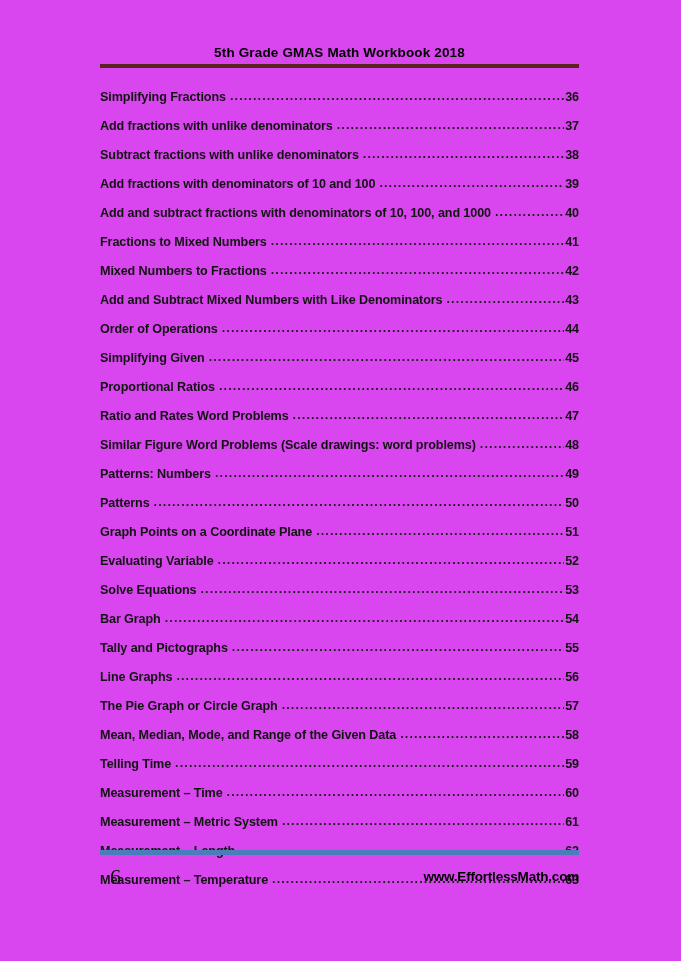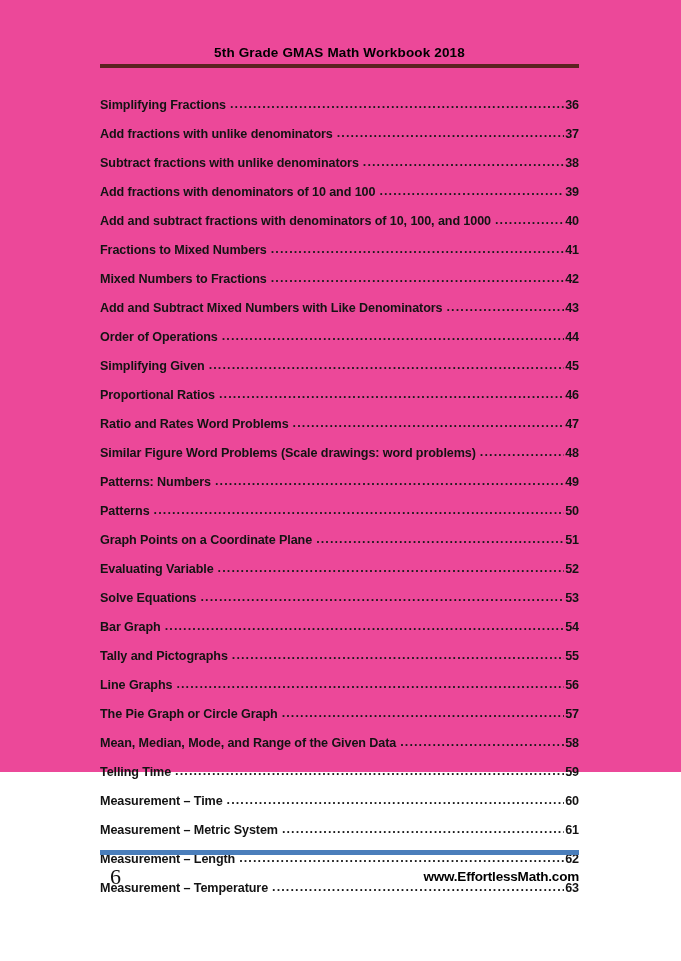--- a/index.html
+++ b/index.html
@@ -11,22 +11,22 @@
     width: 681px;
     height: 961px;
     overflow: hidden;
     font-family: "Liberation Sans", "DejaVu Sans", sans-serif;
     -webkit-font-smoothing: antialiased;
   }
 
   #page {
     position: relative;
     width: 681px;
-    height: 772px;
-    background: #ec4899;
+    height: 961px;
+    background: #d946ef;
     box-sizing: border-box;
   }
 
   
   .content-col {
     position: absolute;
     left: 100px;
     width: 479px;
   }
 
@@ -50,21 +50,21 @@
     width: 100%;
     background: #5B2220;
   }
 
   
   #toc {
     top: 90px;
   }
   .toc-entry {
     display: flex;
-    align-items: center;
+    align-items: flex-start;
     height: 29px;
     font-size: 12.6px;
     font-weight: bold;
     color: #131313;
     letter-spacing: -0.1px;
     white-space: nowrap;
     overflow: hidden;
   }
   .toc-title {
     flex: 0 0 auto;

